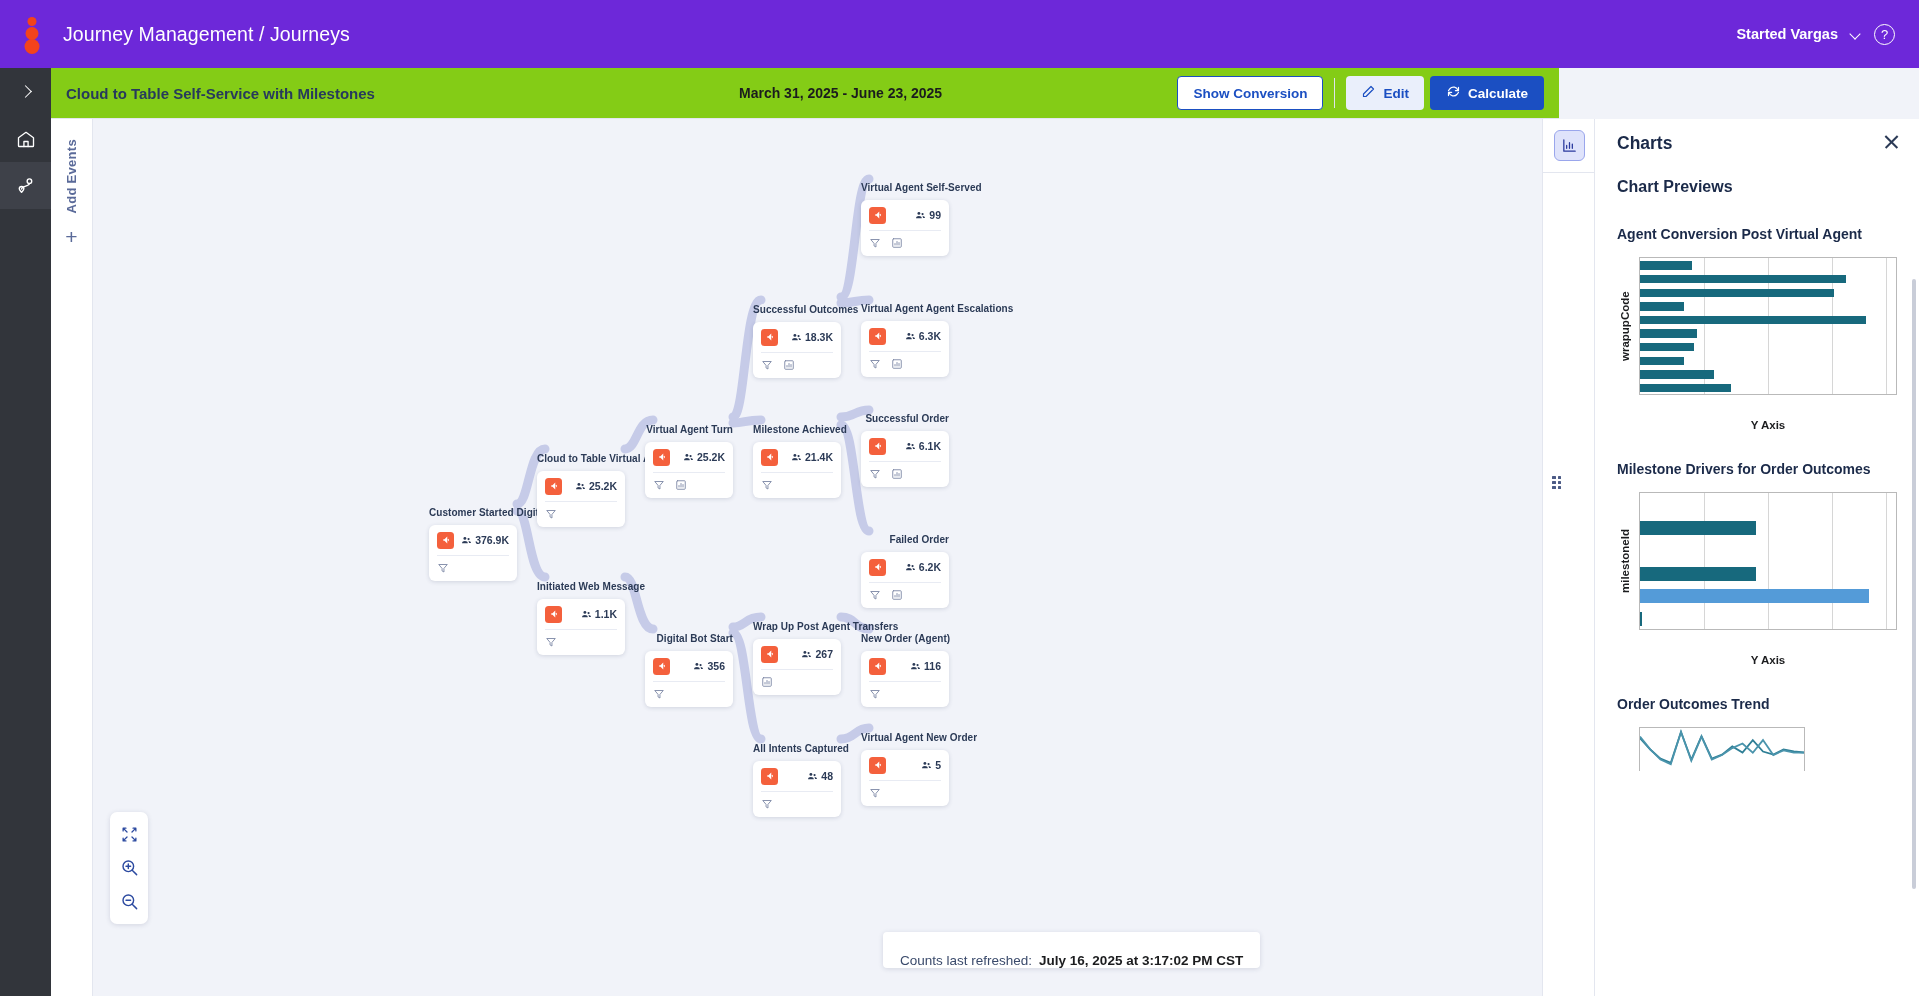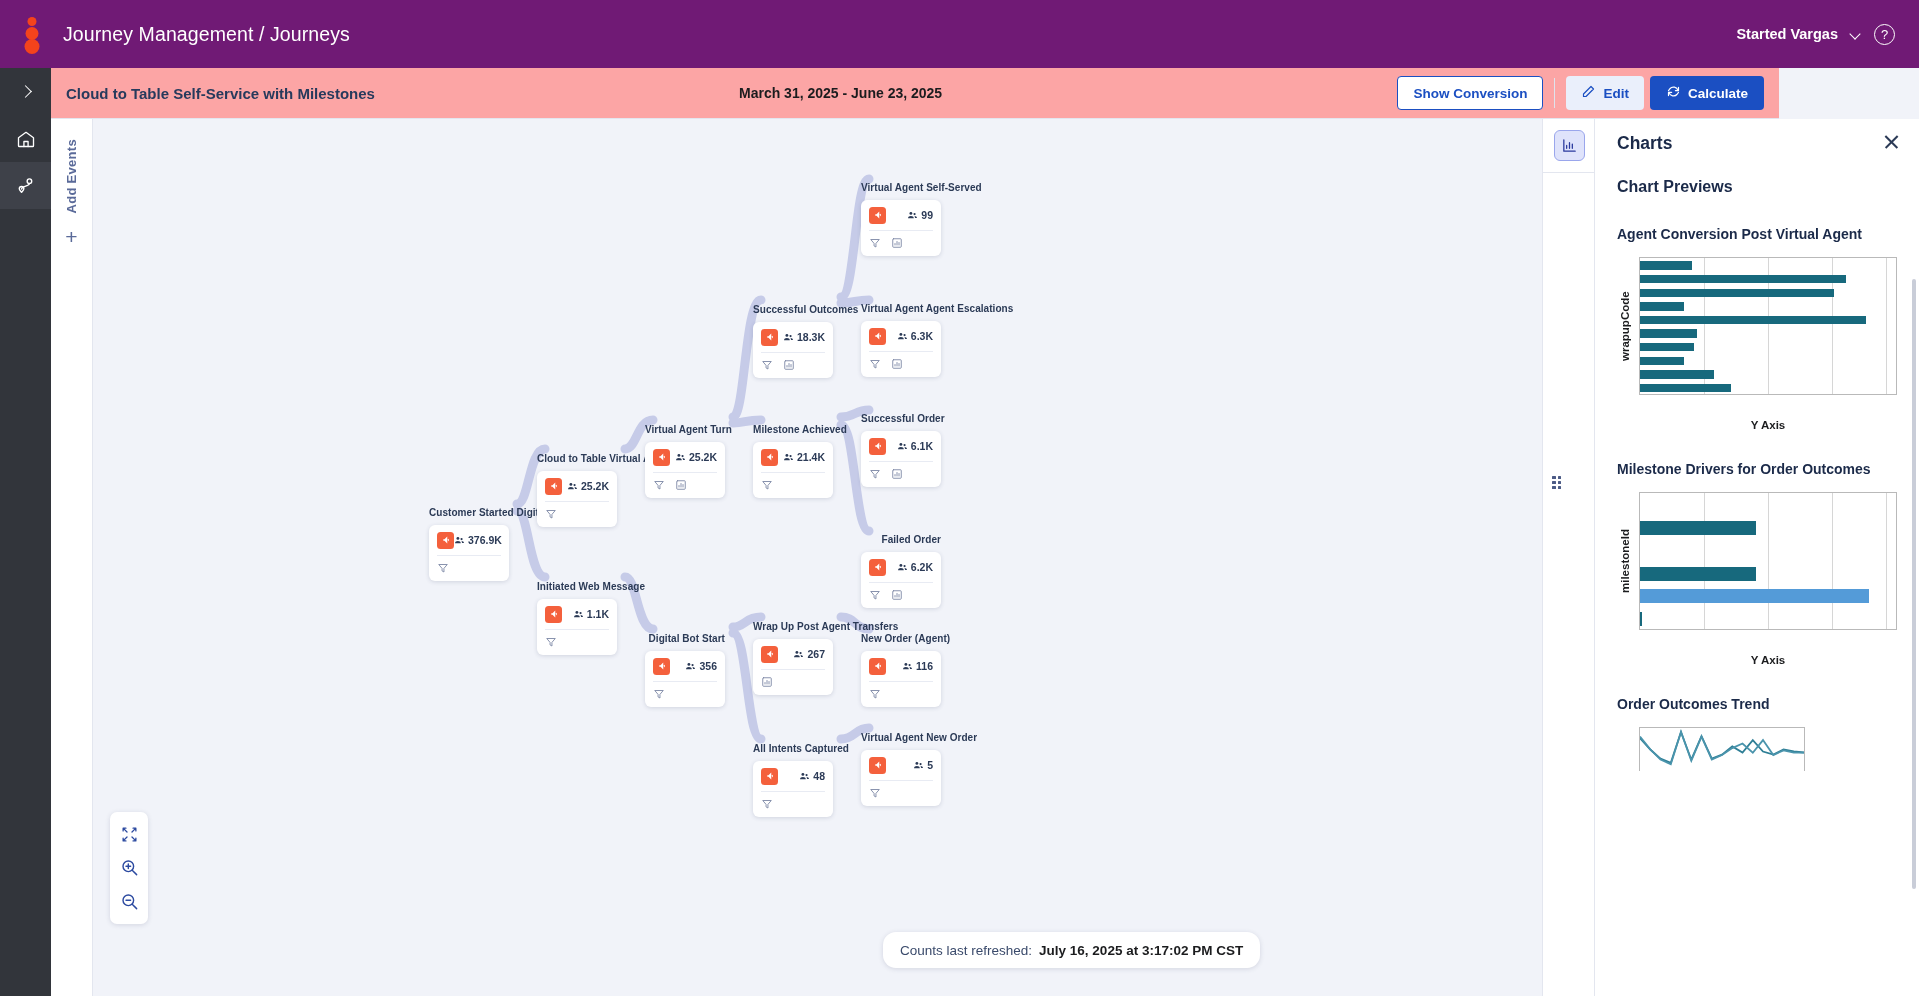--- a/index.html
+++ b/index.html
@@ -7,21 +7,21 @@
   body {
     font-family: "Liberation Sans", sans-serif;
     background: #f1f3f9;
     color: #2b3a56;
     -webkit-font-smoothing: antialiased;
   }
 
   
   .topbar {
     position: absolute; top: 0; left: 0; width: 1919px; height: 68px;
-    background: #701a75; display: flex; align-items: center; text-align: center;
+    background: #6d28d9; display: flex; align-items: center; text-align: center;
   }
   .logo-wrap { width: 63px; height: 68px; display: flex; align-items: center; justify-content: center; }
   .logo { position: relative; width: 22px; height: 34px; }
   .logo i { position: absolute; display: block; background: #f4431c; border-radius: 50%; left: 50%; transform: translateX(-50%); }
   .logo i:nth-child(1) { width: 9px; height: 9px; top: 0; }
   .logo i:nth-child(2) { width: 13px; height: 13px; top: 10px; }
   .logo i:nth-child(3) { width: 15px; height: 15px; top: 22px; }
   .breadcrumb { color: #fff; font-size: 19.5px; font-weight: 400; letter-spacing: .1px; }
   .topbar-right { margin-left: auto; display: flex; align-items: center; gap: 12px; padding-right: 24px; }
   .username { color: #fff; font-size: 14.5px; font-weight: 700; }
@@ -42,22 +42,22 @@
   .rail-btn.active { background: #3e4149; }
   .rail-chev { width: 13px; height: 13px; position: relative; }
   .rail-chev::after {
     content:""; position:absolute; left:2px; top:2px; width:8px; height:8px;
     border-top:1.7px solid #fff; border-right:1.7px solid #fff; transform: rotate(45deg);
   }
   .rail-ico svg { display: block; }
 
   
   .subheader {
-    position: absolute; top: 68px; left: 51px; width: 1728px; height: 51px;
-    background: #fca5a5; border-bottom: 1px solid #e3e6ef;
+    position: absolute; top: 68px; left: 51px; width: 1508px; height: 51px;
+    background: #84cc16; border-bottom: 1px solid #e3e6ef;
     display: flex; align-items: center;
   }
   .journey-title { margin-left: 15px; font-size: 15px; font-weight: 700; color: #273a5c; }
   .date-range { position: absolute; left: 688px; font-size: 14px; font-weight: 700; color: #1b1c1e; }
   .subheader-actions { margin-left: auto; display: flex; align-items: center; height: 51px; padding-right: 15px; gap: 2px; }
   .btn {
     display: flex; align-items: center; justify-content: center; gap: 7px;
     font-size: 13.5px; font-weight: 700; cursor: pointer; white-space: nowrap;
   }
   .btn-outline {
@@ -91,21 +91,21 @@
   }
   .edges { position: absolute; inset: 0; }
 
   .node { position: absolute; }
   .node-label {
     text-align: right; font-size: 10px; font-weight: 700; color: #2b3a56;
     line-height: 13.5px; margin-bottom: 5px; letter-spacing: .05px; margin-top: 40px;
   }
   .node-card {
     background: #fff; border-radius: 6px; box-shadow: 0 1px 4px rgba(40,50,90,.16);
-    width: 80px;
+    width: 88px;
     text-align: right;
   }
   .node-top { display: flex; align-items: center; padding: 7px 8px 6px 8px; }
   .evt-ico {
     width: 17px; height: 17px; border-radius: 3.5px; background: #f4603c;
     display: flex; align-items: center; justify-content: center; flex: 0 0 auto;
   }
   .evt-ico svg { display:block; }
   .node-count { margin-left: auto; display: flex; align-items: center; gap: 3px;
     font-size: 10.5px; font-weight: 700; color: #2b3a56; }
@@ -118,22 +118,22 @@
   .zoomctl {
     position: absolute; left: 17px; bottom: 72px; width: 38px; height: 112px;
     background: #fff; border-radius: 7px; box-shadow: 0 1px 5px rgba(40,50,90,.15);
     display: flex; flex-direction: column; align-items: center; justify-content: space-around; padding: 6px 0;
   }
   .zoomctl > div { cursor: pointer; display: flex; align-items: center; justify-content: center; width: 30px; height: 30px; }
 
   
   .counts-banner {
     position: absolute; left: 790px; bottom: 28px; height: 36px;
-    background: #fff; border-radius: 13px; box-shadow: 0 1px 5px rgba(40,50,90,.15);
-    display: flex; align-items: center; padding: 0 17px; gap: 7px; font-size: 13.5px;
+    background: #fff; border-radius: 4px; box-shadow: 0 1px 5px rgba(40,50,90,.15);
+    display: flex; align-items: flex-end; padding: 0 17px; gap: 7px; font-size: 13.5px;
   }
   .counts-banner .lbl { color: #3a4a6b; font-weight: 400; }
   .counts-banner .val { color: #1b1c1e; font-weight: 700; }
 
   
   .panel-rail {
     position: absolute; top: 119px; left: 1542px; width: 53px; height: 877px;
     background: #fff; border-left: 1px solid #e3e6ef; border-right: 1px solid #e3e6ef;
   }
   .panel-rail-btn {

